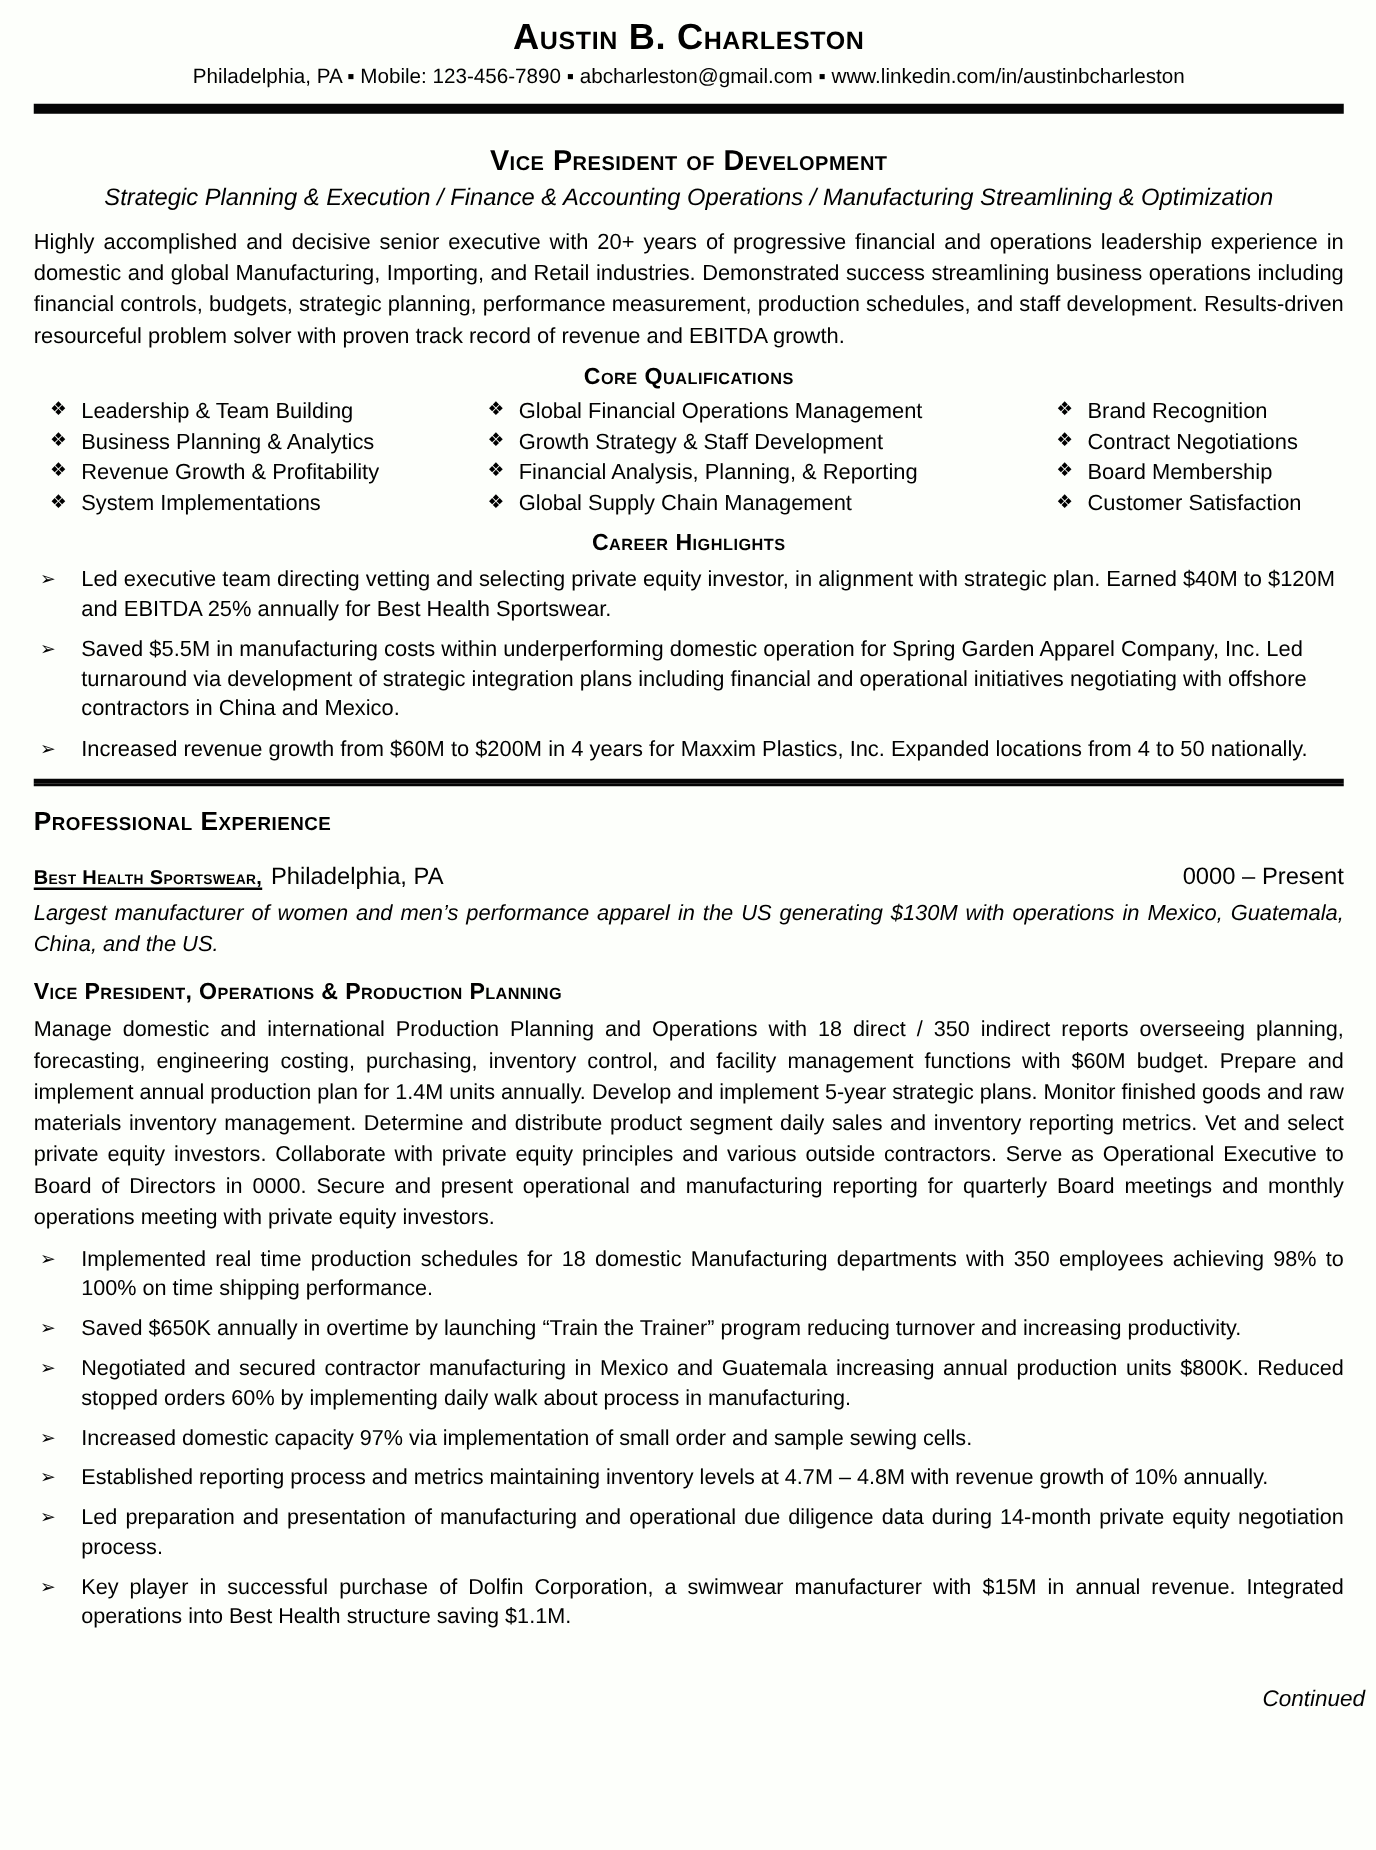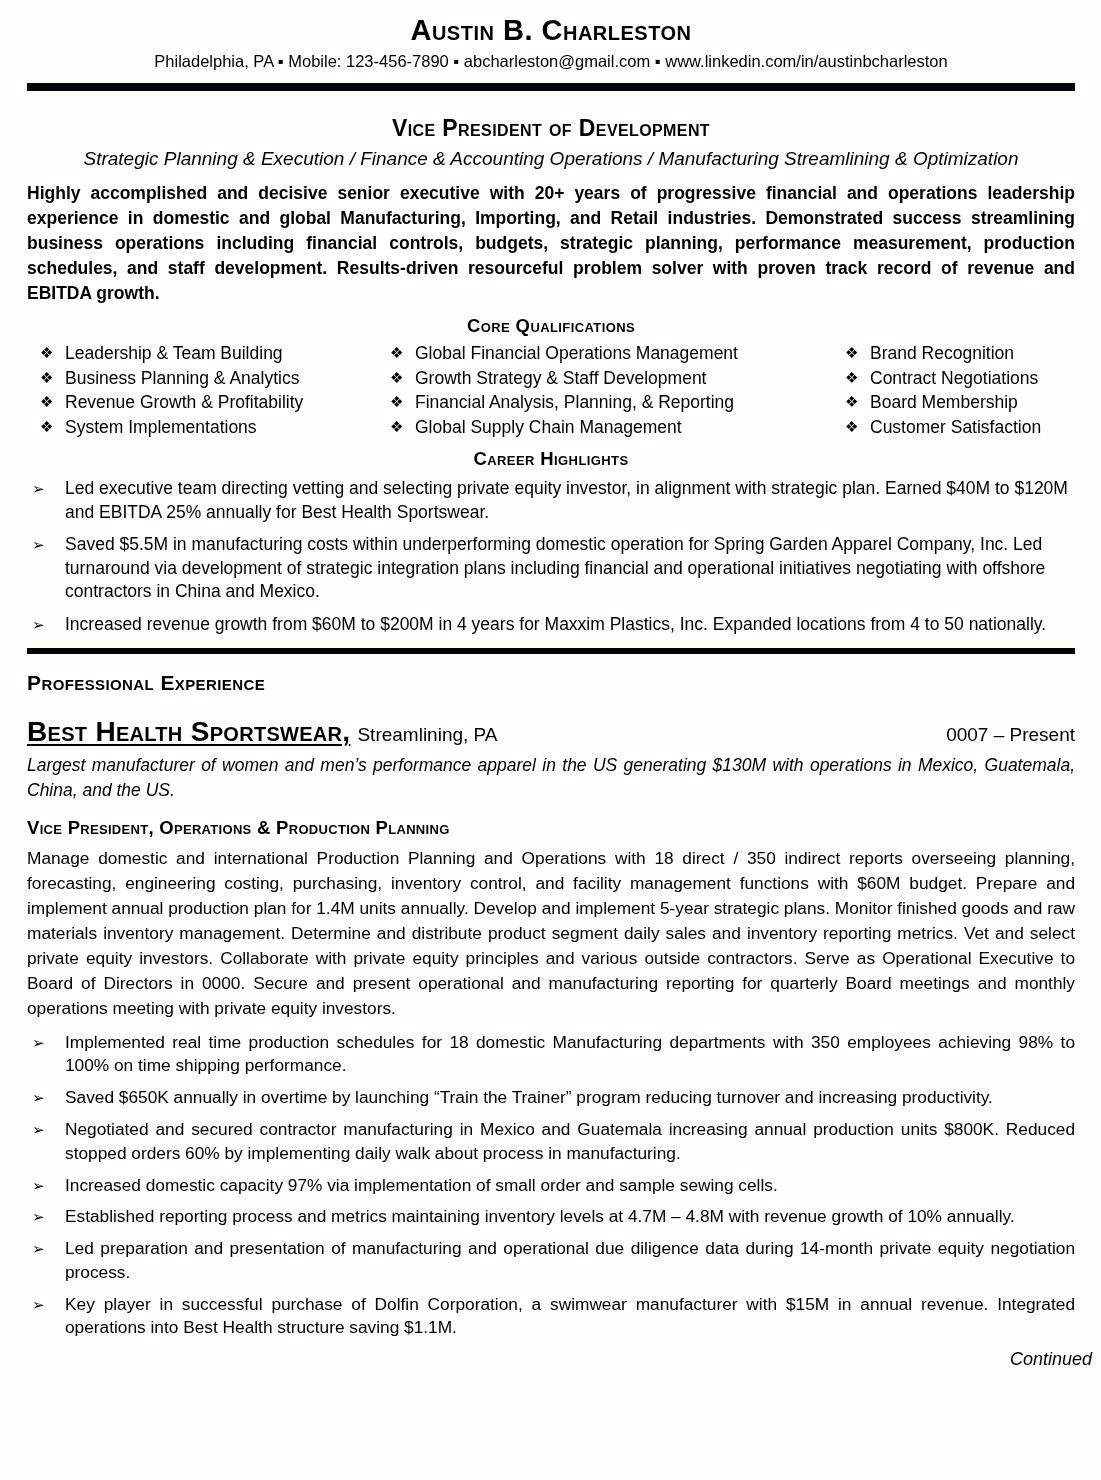--- a/index.html
+++ b/index.html
@@ -44,21 +44,20 @@
   .profile-specialties {
     text-align: center;
     font-style: italic;
     font-size: 19px; line-height: 25px;
     margin-top: 3px;
   }
   .summary {
     margin-top: 10px;
     font-size: 17.5px; line-height: 25px;
     text-align: justify;
-    font-weight: bold;
   }
 
   
   .section-heading-center {
     text-align: center;
     font-size: 18.5px; line-height: 25px;
     font-weight: 700; letter-spacing: 0.4px;
     font-variant: small-caps;
     margin-top: 7px;
   }
@@ -109,21 +108,21 @@
     font-variant: small-caps;
     margin-top: 15px;
   }
   .company-row {
     margin-top: 20px;
     display: flex;
     justify-content: space-between;
     align-items: baseline;
   }
   .company-name {
-    font-size: 28px; font-weight: 700;
+    font-size: 16px; font-weight: 700;
     font-variant: small-caps; letter-spacing: 0.3px;
     text-decoration: underline;
     text-decoration-thickness: 2px;
     text-underline-offset: 3px;
   }
   .company-location { font-size: 19px; margin-left: 7px; }
   .company-dates { font-size: 19px; }
   .company-desc {
     margin-top: 5px;
     font-style: italic;
@@ -267,23 +266,23 @@
       </div>
   </section>
 
   <div class="rule-double"></div>
 
   <section>
     <h2 class="pe-heading">Professional Experience</h2>
 
     <div class="company-row">
       <div>
-        <span class="company-name">Best Health Sportswear,</span><span class="company-location">Streamlining, PA</span>
+        <span class="company-name">Best Health Sportswear,</span><span class="company-location">Philadelphia, PA</span>
       </div>
-      <span class="company-dates">0007 – Present</span>
+      <span class="company-dates">0000 – Present</span>
     </div>
 
     <p class="company-desc">Largest manufacturer of women and men’s performance apparel in the US generating $130M with operations in Mexico, Guatemala, China, and the US.</p>
 
     <h4 class="job-title">Vice President, Operations &amp; Production Planning</h4>
 
     <p class="job-summary">Manage domestic and international Production Planning and Operations with 18 direct / 350 indirect reports overseeing planning, forecasting, engineering costing, purchasing, inventory control, and facility management functions with $60M budget. Prepare and implement annual production plan for 1.4M units annually. Develop and implement 5-year strategic plans. Monitor finished goods and raw materials inventory management. Determine and distribute product segment daily sales and inventory reporting metrics. Vet and select private equity investors. Collaborate with private equity principles and various outside contractors. Serve as Operational Executive to Board of Directors in 0000. Secure and present operational and manufacturing reporting for quarterly Board meetings and monthly operations meeting with private equity investors.</p>
 
     <div class="job-bullets">
 

